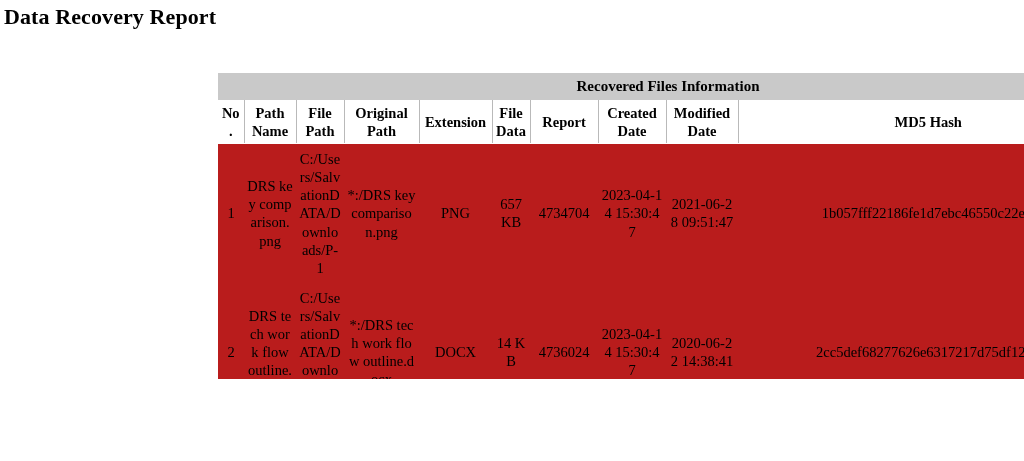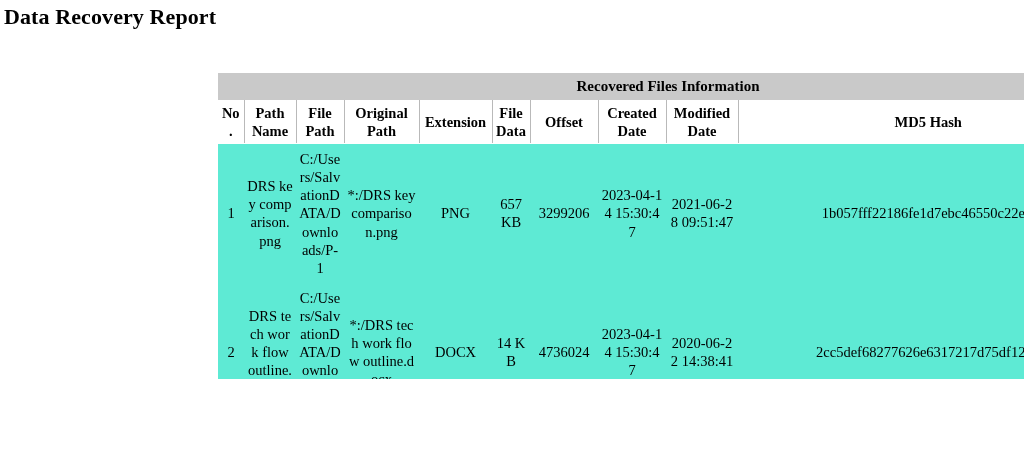--- a/index.html
+++ b/index.html
@@ -71,21 +71,21 @@
     border-right: 1px solid #b9b9b9;
     border-top: 1px solid #ffffff;
     border-bottom: 1px solid #ffffff;
     padding-top: 3px;
     padding-bottom: 3px;
     word-break: normal;
   }
   tr.head-row th.first { border-left: none; }
   tr.head-row th.last  { border-right: none; }
   tr.data-row td {
-    background: #5eead4;
+    background: #b91c1c;
     text-align: center;
     border: none;
     padding-top: 6px;
     padding-bottom: 6px;
   }
   td.c-no        { text-align: left; }
   td.c-name,
   td.c-path,
   td.c-orig      { text-align: left; }
   td.c-md5       { text-align: center; white-space: nowrap; }
@@ -127,35 +127,35 @@
         <tr class="caption-row">
           <th colspan="10">Recovered Files Information</th>
         </tr>
         <tr class="head-row">
           <th class="first">No.</th>
           <th>Path Name</th>
           <th>File Path</th>
           <th>Original Path</th>
           <th>Extension</th>
           <th>File Data</th>
-          <th>Offset</th>
+          <th>Report</th>
           <th>Created Date</th>
           <th>Modified Date</th>
           <th class="last">MD5 Hash</th>
         </tr>
       </thead>
       <tbody>
         <tr class="data-row">
           <td class="c-no">1</td>
           <td class="c-name">DRS key comparison.png</td>
           <td class="c-path">C:/Users/SalvationDATA/Downloads/P-1</td>
           <td class="c-orig">*:/DRS key comparison.png</td>
           <td>PNG</td>
           <td>657 KB</td>
-          <td>3299206</td>
+          <td>4734704</td>
           <td>2023-04-14 15:30:47</td>
           <td>2021-06-28 09:51:47</td>
           <td class="c-md5">1b057fff22186fe1d7ebc46550c22eff</td>
         </tr>
         <tr class="data-row">
           <td class="c-no">2</td>
           <td class="c-name">DRS tech work flow outline.docx</td>
           <td class="c-path">C:/Users/SalvationDATA/Downloads/P-1</td>
           <td class="c-orig">*:/DRS tech work flow outline.docx</td>
           <td>DOCX</td>

